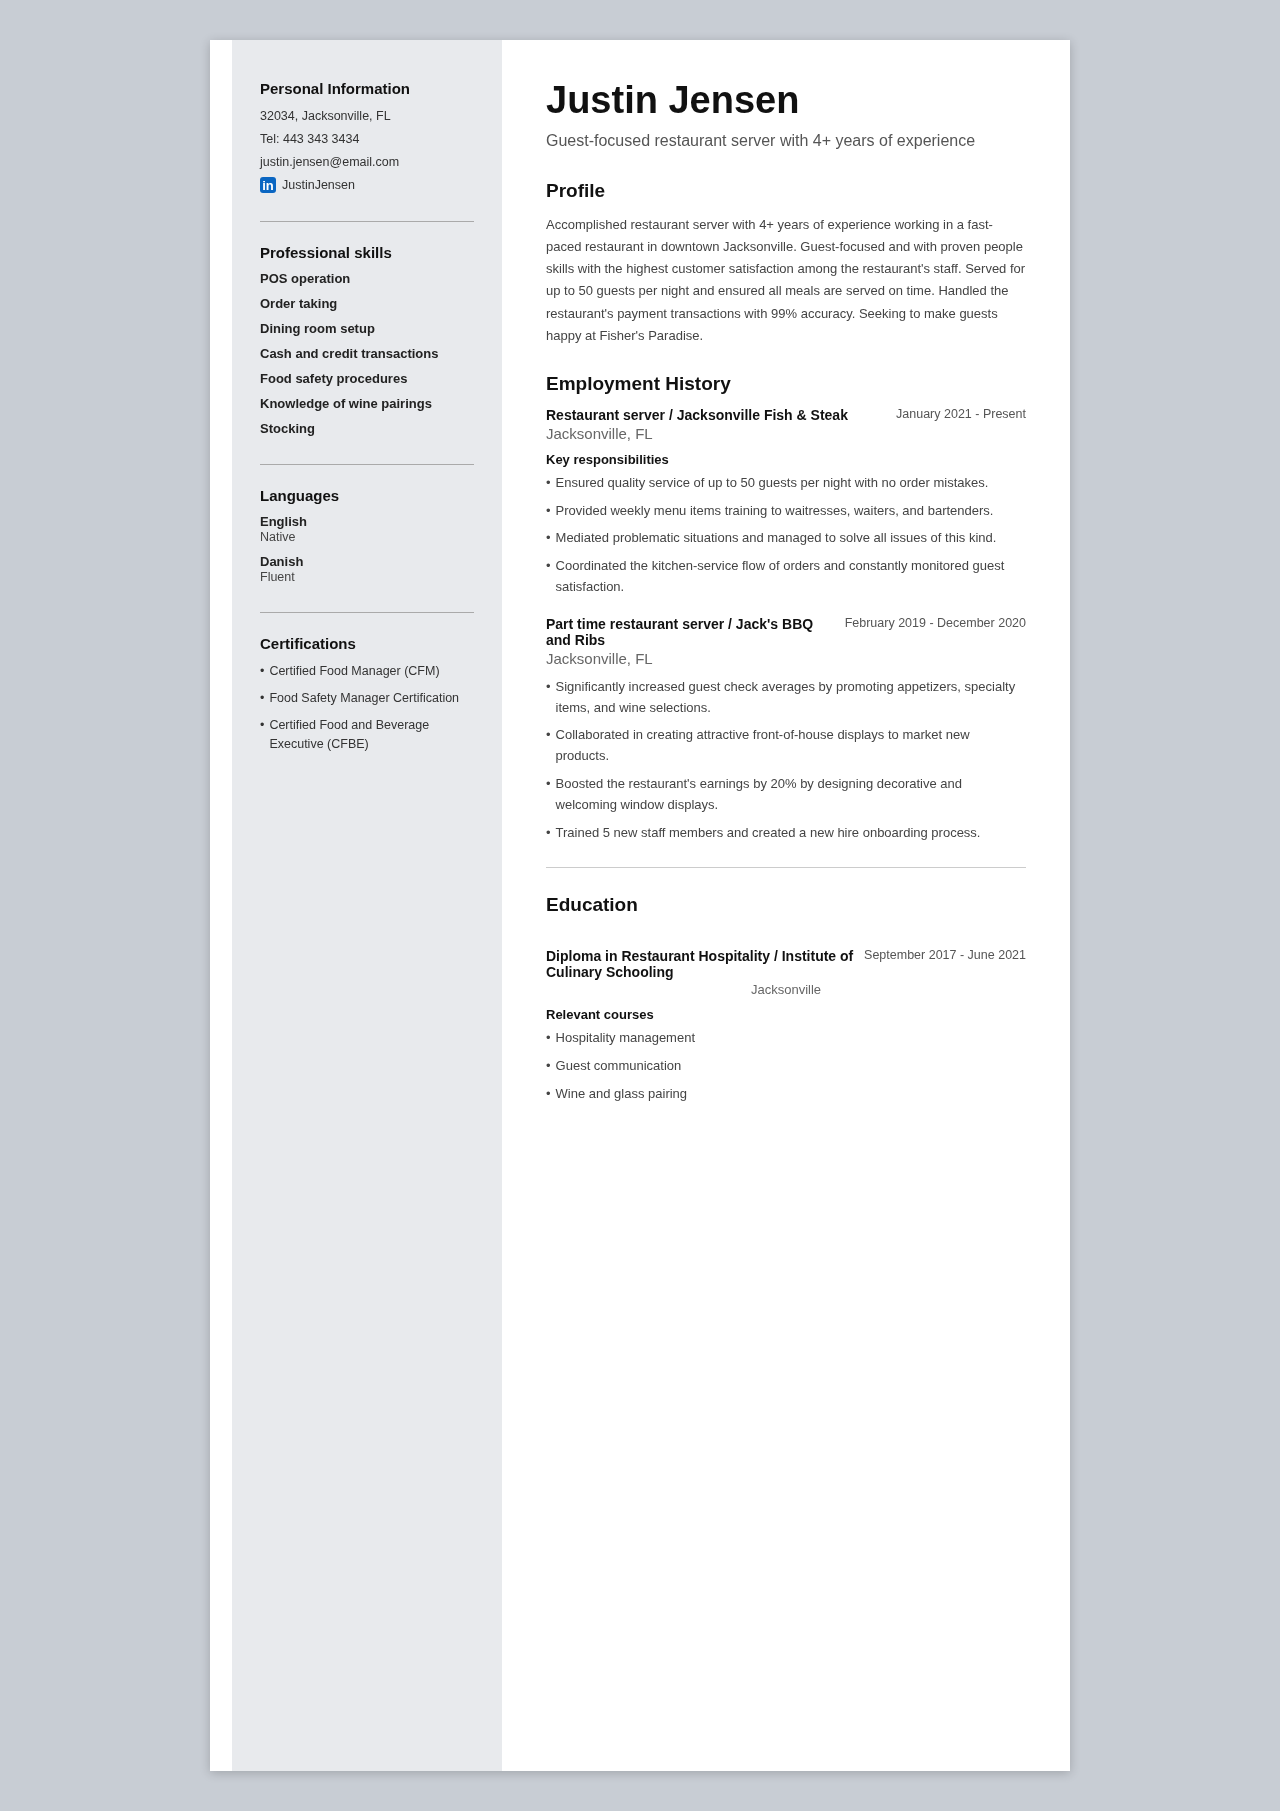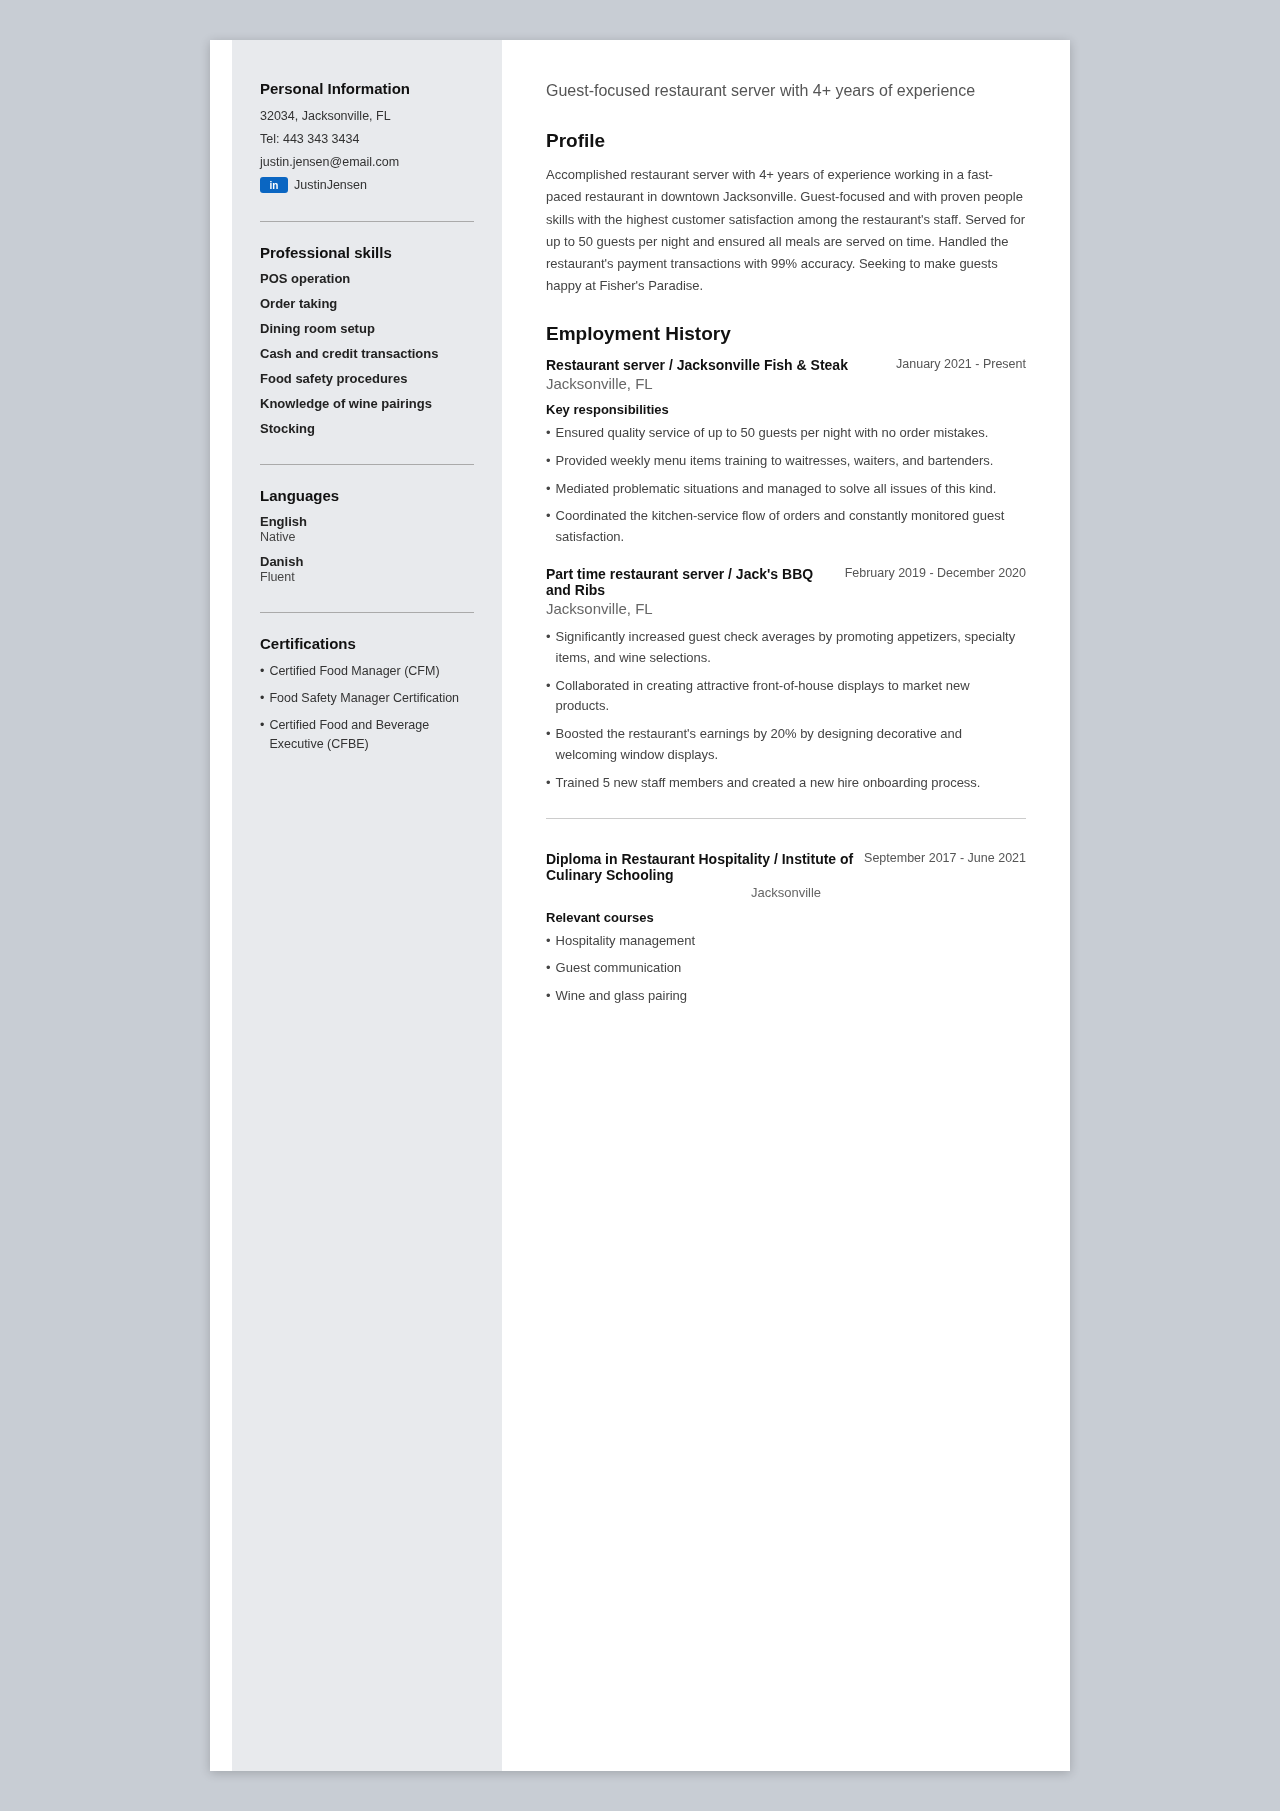--- a/index.html
+++ b/index.html
@@ -51,29 +51,29 @@
       margin-bottom: 4px;
       line-height: 1.5;
     }
     .linkedin-row {
       display: flex;
       align-items: center;
       gap: 6px;
       margin-top: 6px;
     }
     .linkedin-icon {
-      width: 28px;
+      width: 16px;
       height: 16px;
       background: #0a66c2;
       border-radius: 3px;
       display: flex;
       align-items: center;
       justify-content: center;
       color: #fff;
-      font-size: 10px;
+      font-size: 13px;
       font-weight: bold;
       flex-shrink: 0;
     }
     .linkedin-text {
       font-size: 12.5px;
       color: #333;
     }
     .skill-item {
       font-size: 13px;
       font-weight: bold;
@@ -265,20 +265,21 @@
       <div class="cert-item">
         <span class="cert-bullet">•</span>
         <span>Certified Food and Beverage Executive (CFBE)</span>
       </div>
     </div>
 
   </div>
 
   <div class="main-content">
 
+    <h1 class="name-title">Justin Jensen</h1>
     <div class="tagline">Guest-focused restaurant server with 4+ years of experience</div>
 
     <h2 class="section-heading">Profile</h2>
     <p class="profile-text">Accomplished restaurant server with 4+ years of experience working in a fast-paced restaurant in downtown Jacksonville. Guest-focused and with proven people skills with the highest customer satisfaction among the restaurant's staff. Served for up to 50 guests per night and ensured all meals are served on time. Handled the restaurant's payment transactions with 99% accuracy. Seeking to make guests happy at Fisher's Paradise.</p>
 
     <h2 class="section-heading">Employment History</h2>
 
     <div class="job-header">
       <div class="job-title">Restaurant server / Jacksonville Fish &amp; Steak</div>
       <div class="job-dates">January 2021 - Present</div>
@@ -321,20 +322,21 @@
         <span>Boosted the restaurant's earnings by 20% by designing decorative and welcoming window displays.</span>
       </div>
       <div class="bullet-item">
         <span class="bullet-dot">•</span>
         <span>Trained 5 new staff members and created a new hire onboarding process.</span>
       </div>
     </div>
 
     <hr class="section-divider">
 
+    <h2 class="section-heading">Education</h2>
 
     <div class="edu-header">
       <div class="edu-title">Diploma in Restaurant Hospitality / Institute of Culinary Schooling</div>
       <div class="edu-dates">September 2017 - June 2021</div>
     </div>
     <div class="edu-location">Jacksonville</div>
     <div class="responsibilities-label">Relevant courses</div>
     <div class="bullet-item">
       <span class="bullet-dot">•</span>
       <span>Hospitality management</span>

